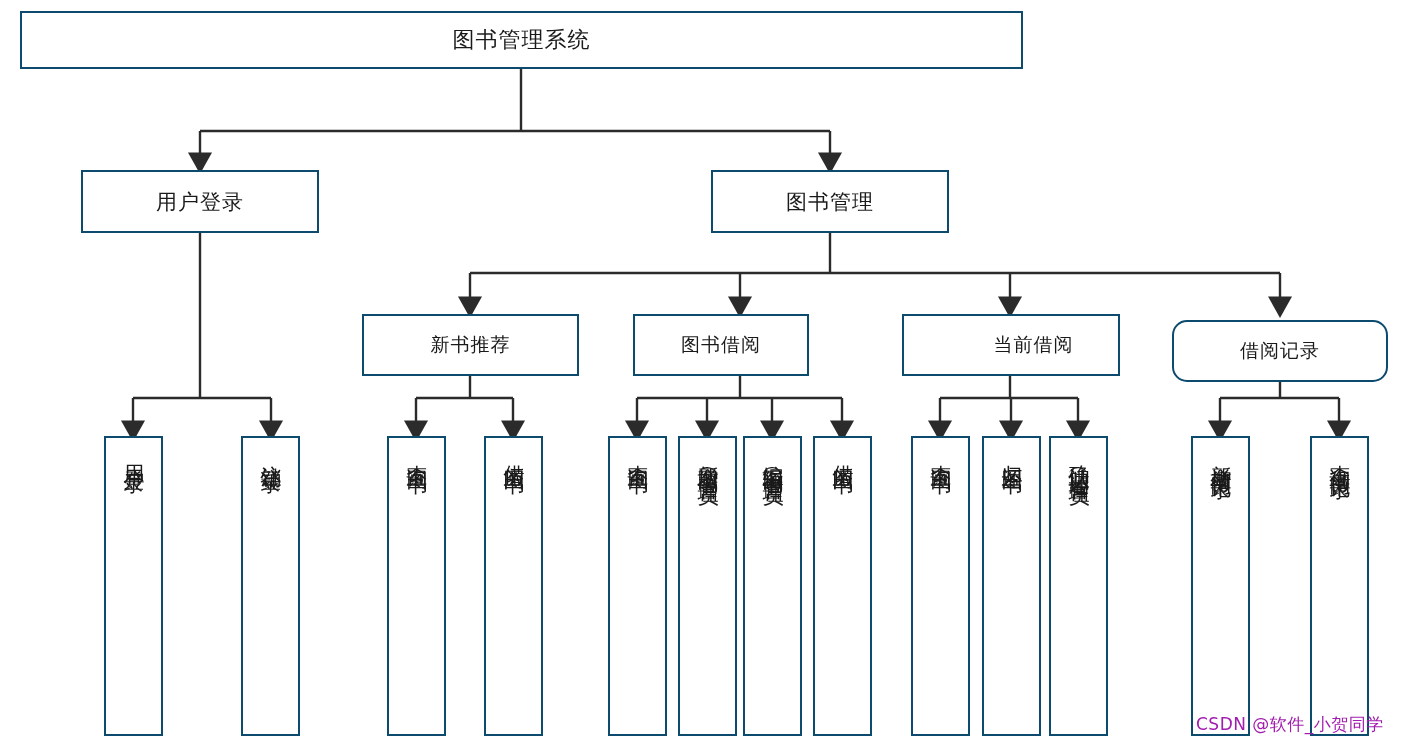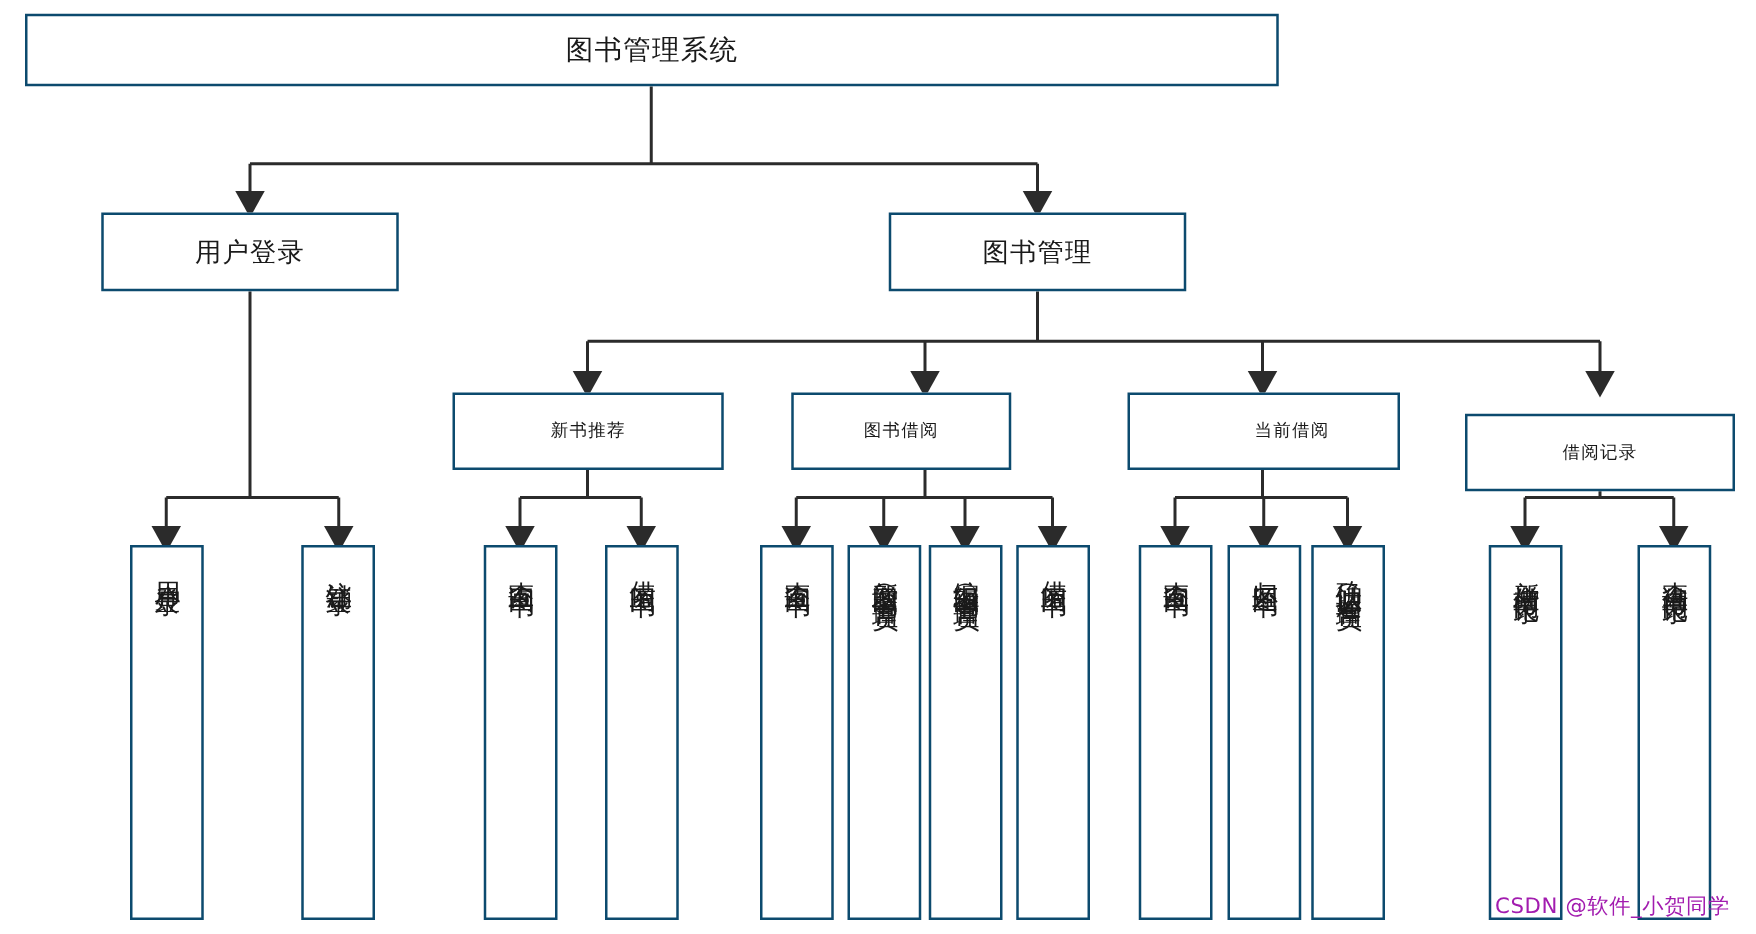--- a/index.html
+++ b/index.html
@@ -36,21 +36,21 @@
     justify-content: center;
     color: #1a1a1a;
   }
   .node.root {
     font-size: 22px;
   }
   .node.lvl2 {
     font-size: 21px;
   }
   .node.lvl3 {
-    font-size: 14px;
+    font-size: 19px;
   }
   .node.leaf {
     font-size: 21px;
     align-items: flex-start;
     justify-content: center;
     padding-top: 10px;
   }
   .vtext {
     writing-mode: vertical-rl;
     text-orientation: upright;
@@ -138,21 +138,21 @@
 
   <div class="node lvl3" style="left:362px; top:314px; width:217px; height:62px;">
     <span class="htext">新书推荐</span>
   </div>
   <div class="node lvl3" style="left:633px; top:314px; width:176px; height:62px;">
     <span class="htext">图书借阅</span>
   </div>
   <div class="node lvl3" style="left:902px; top:314px; width:218px; height:62px;padding-left:45px;">
     <span class="htext">当前借阅</span>
   </div>
-  <div class="node lvl3" style="left:1172px; top:331px; width:216px; height:62px;">
+  <div class="node lvl3" style="left:1172px; top:320px; width:216px; height:62px;border-radius:15px;">
     <span class="htext">借阅记录</span>
   </div>
 
   <div class="node leaf" style="left:104px; top:436px; width:59px; height:300px;">
     <span class="vtext">用户登录</span>
   </div>
   <div class="node leaf" style="left:241px; top:436px; width:59px; height:300px;">
     <span class="vtext">注销登录</span>
   </div>
 

